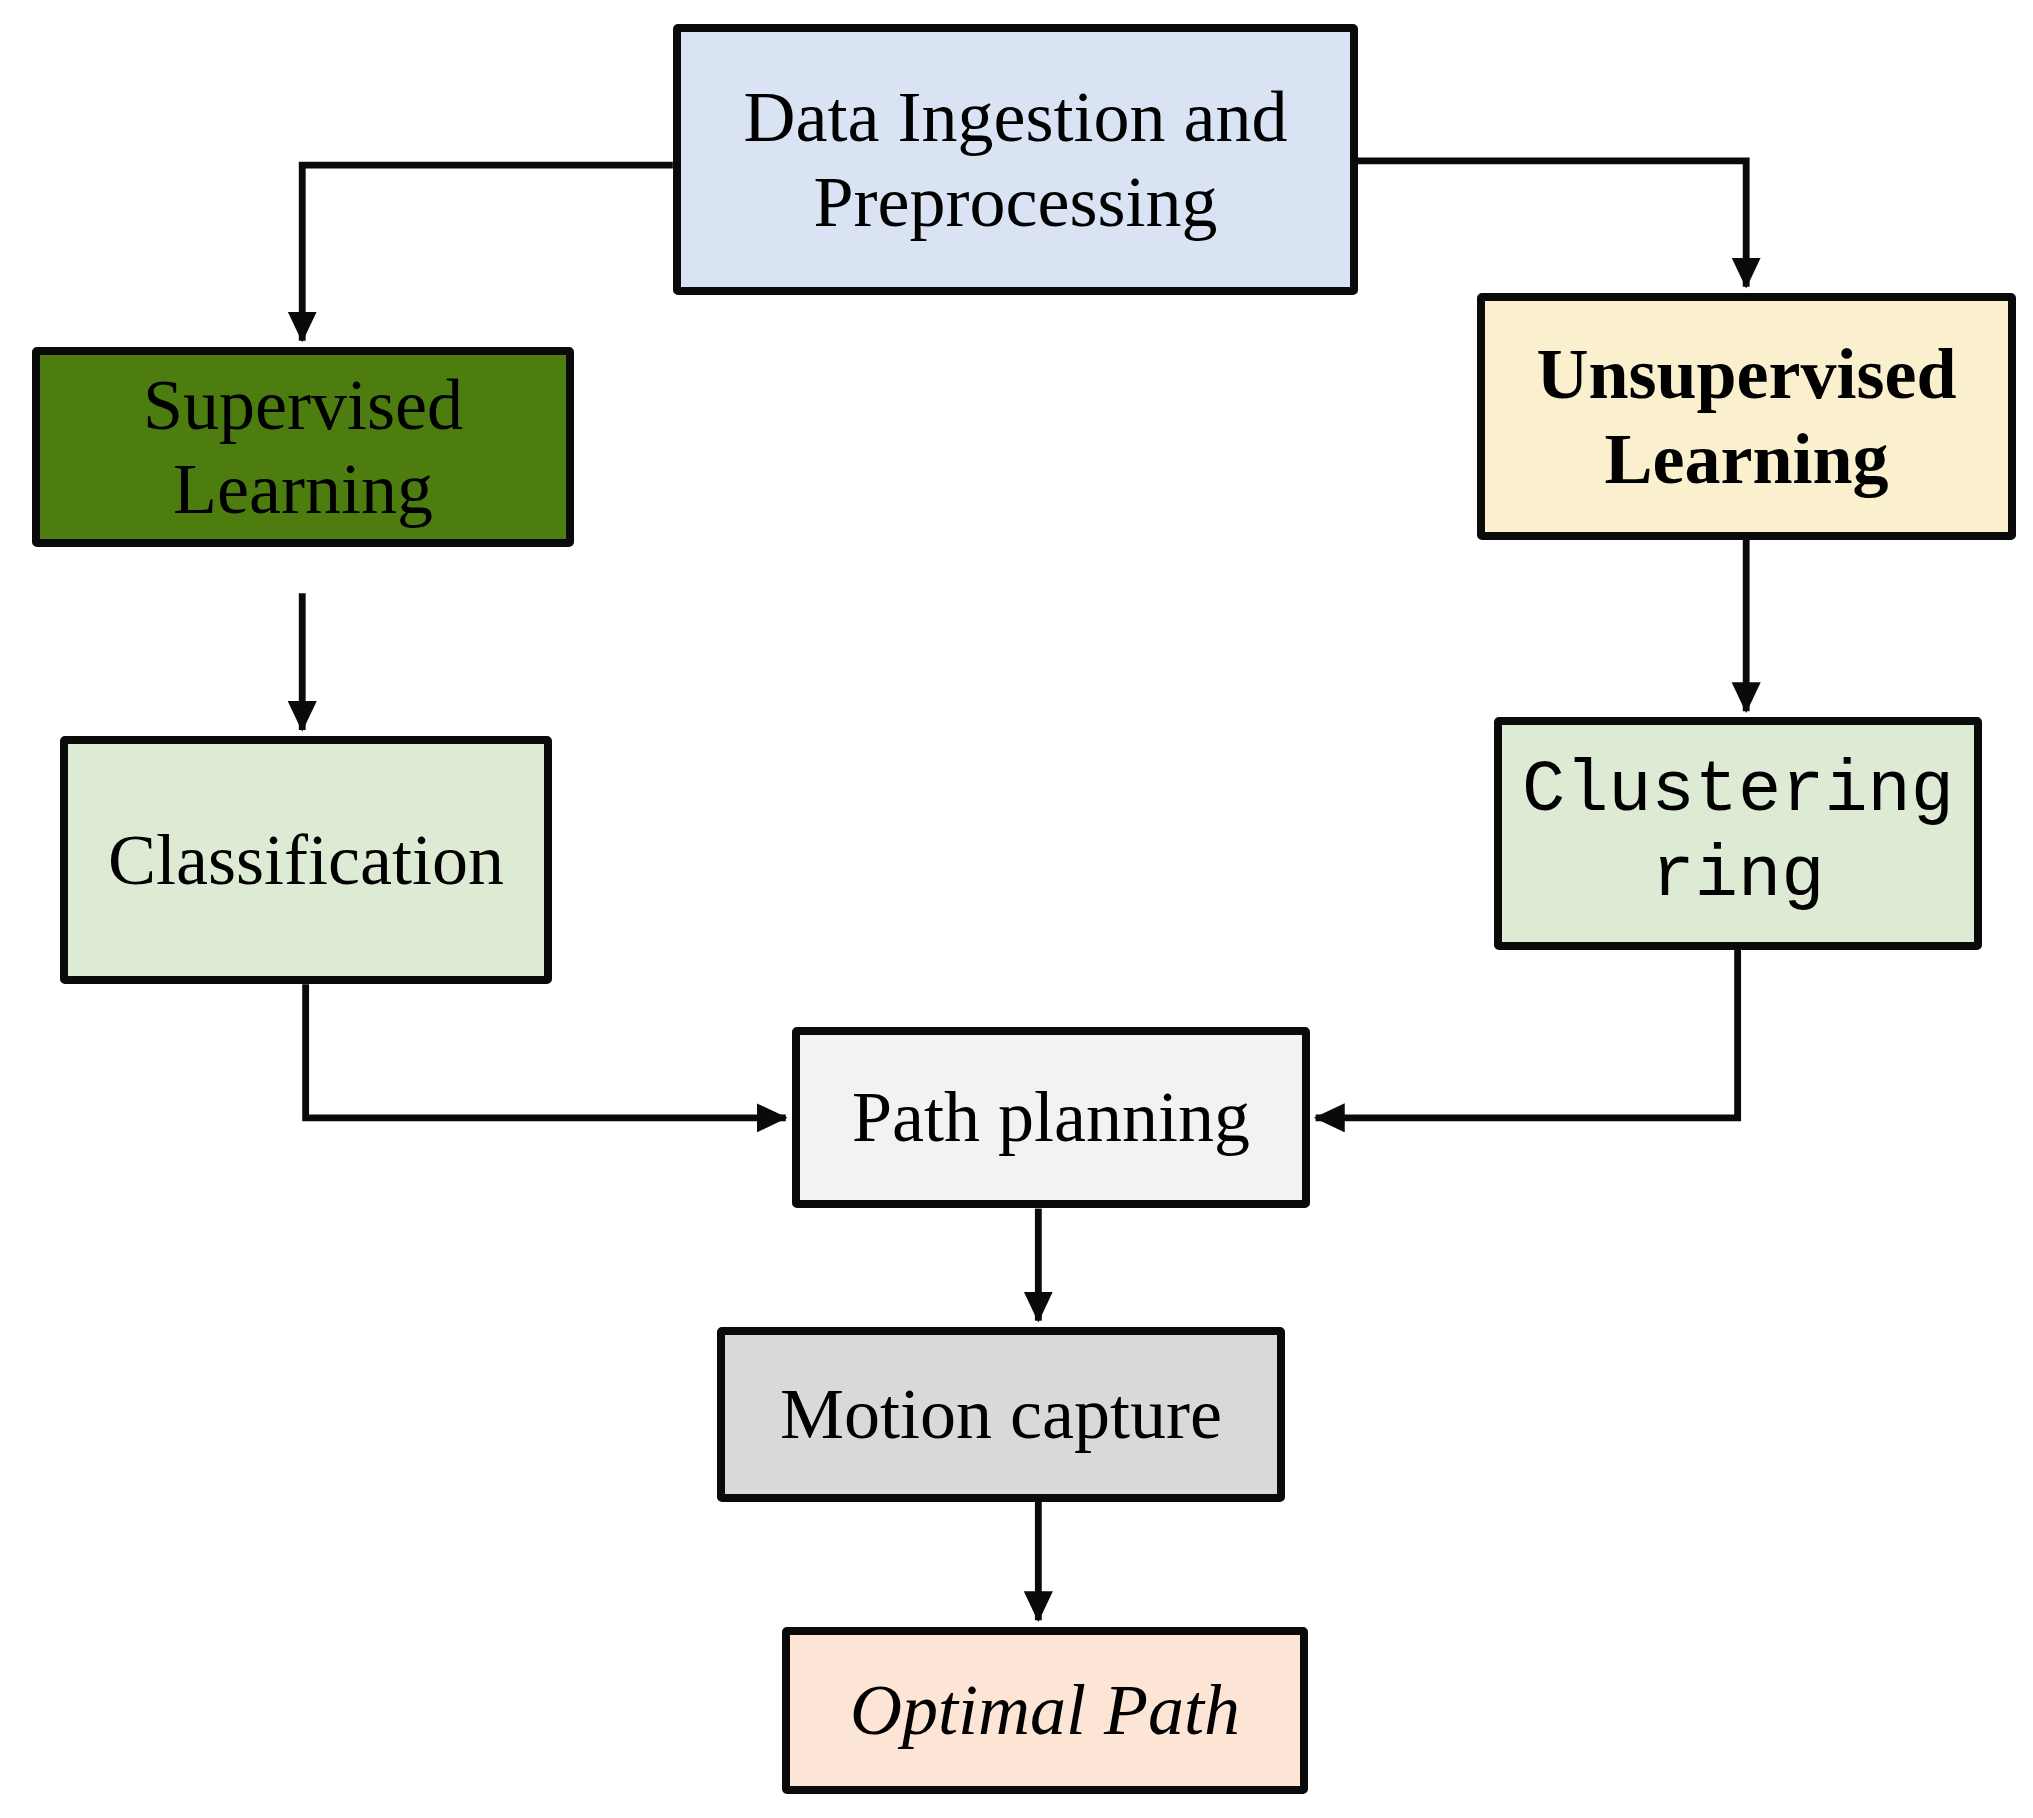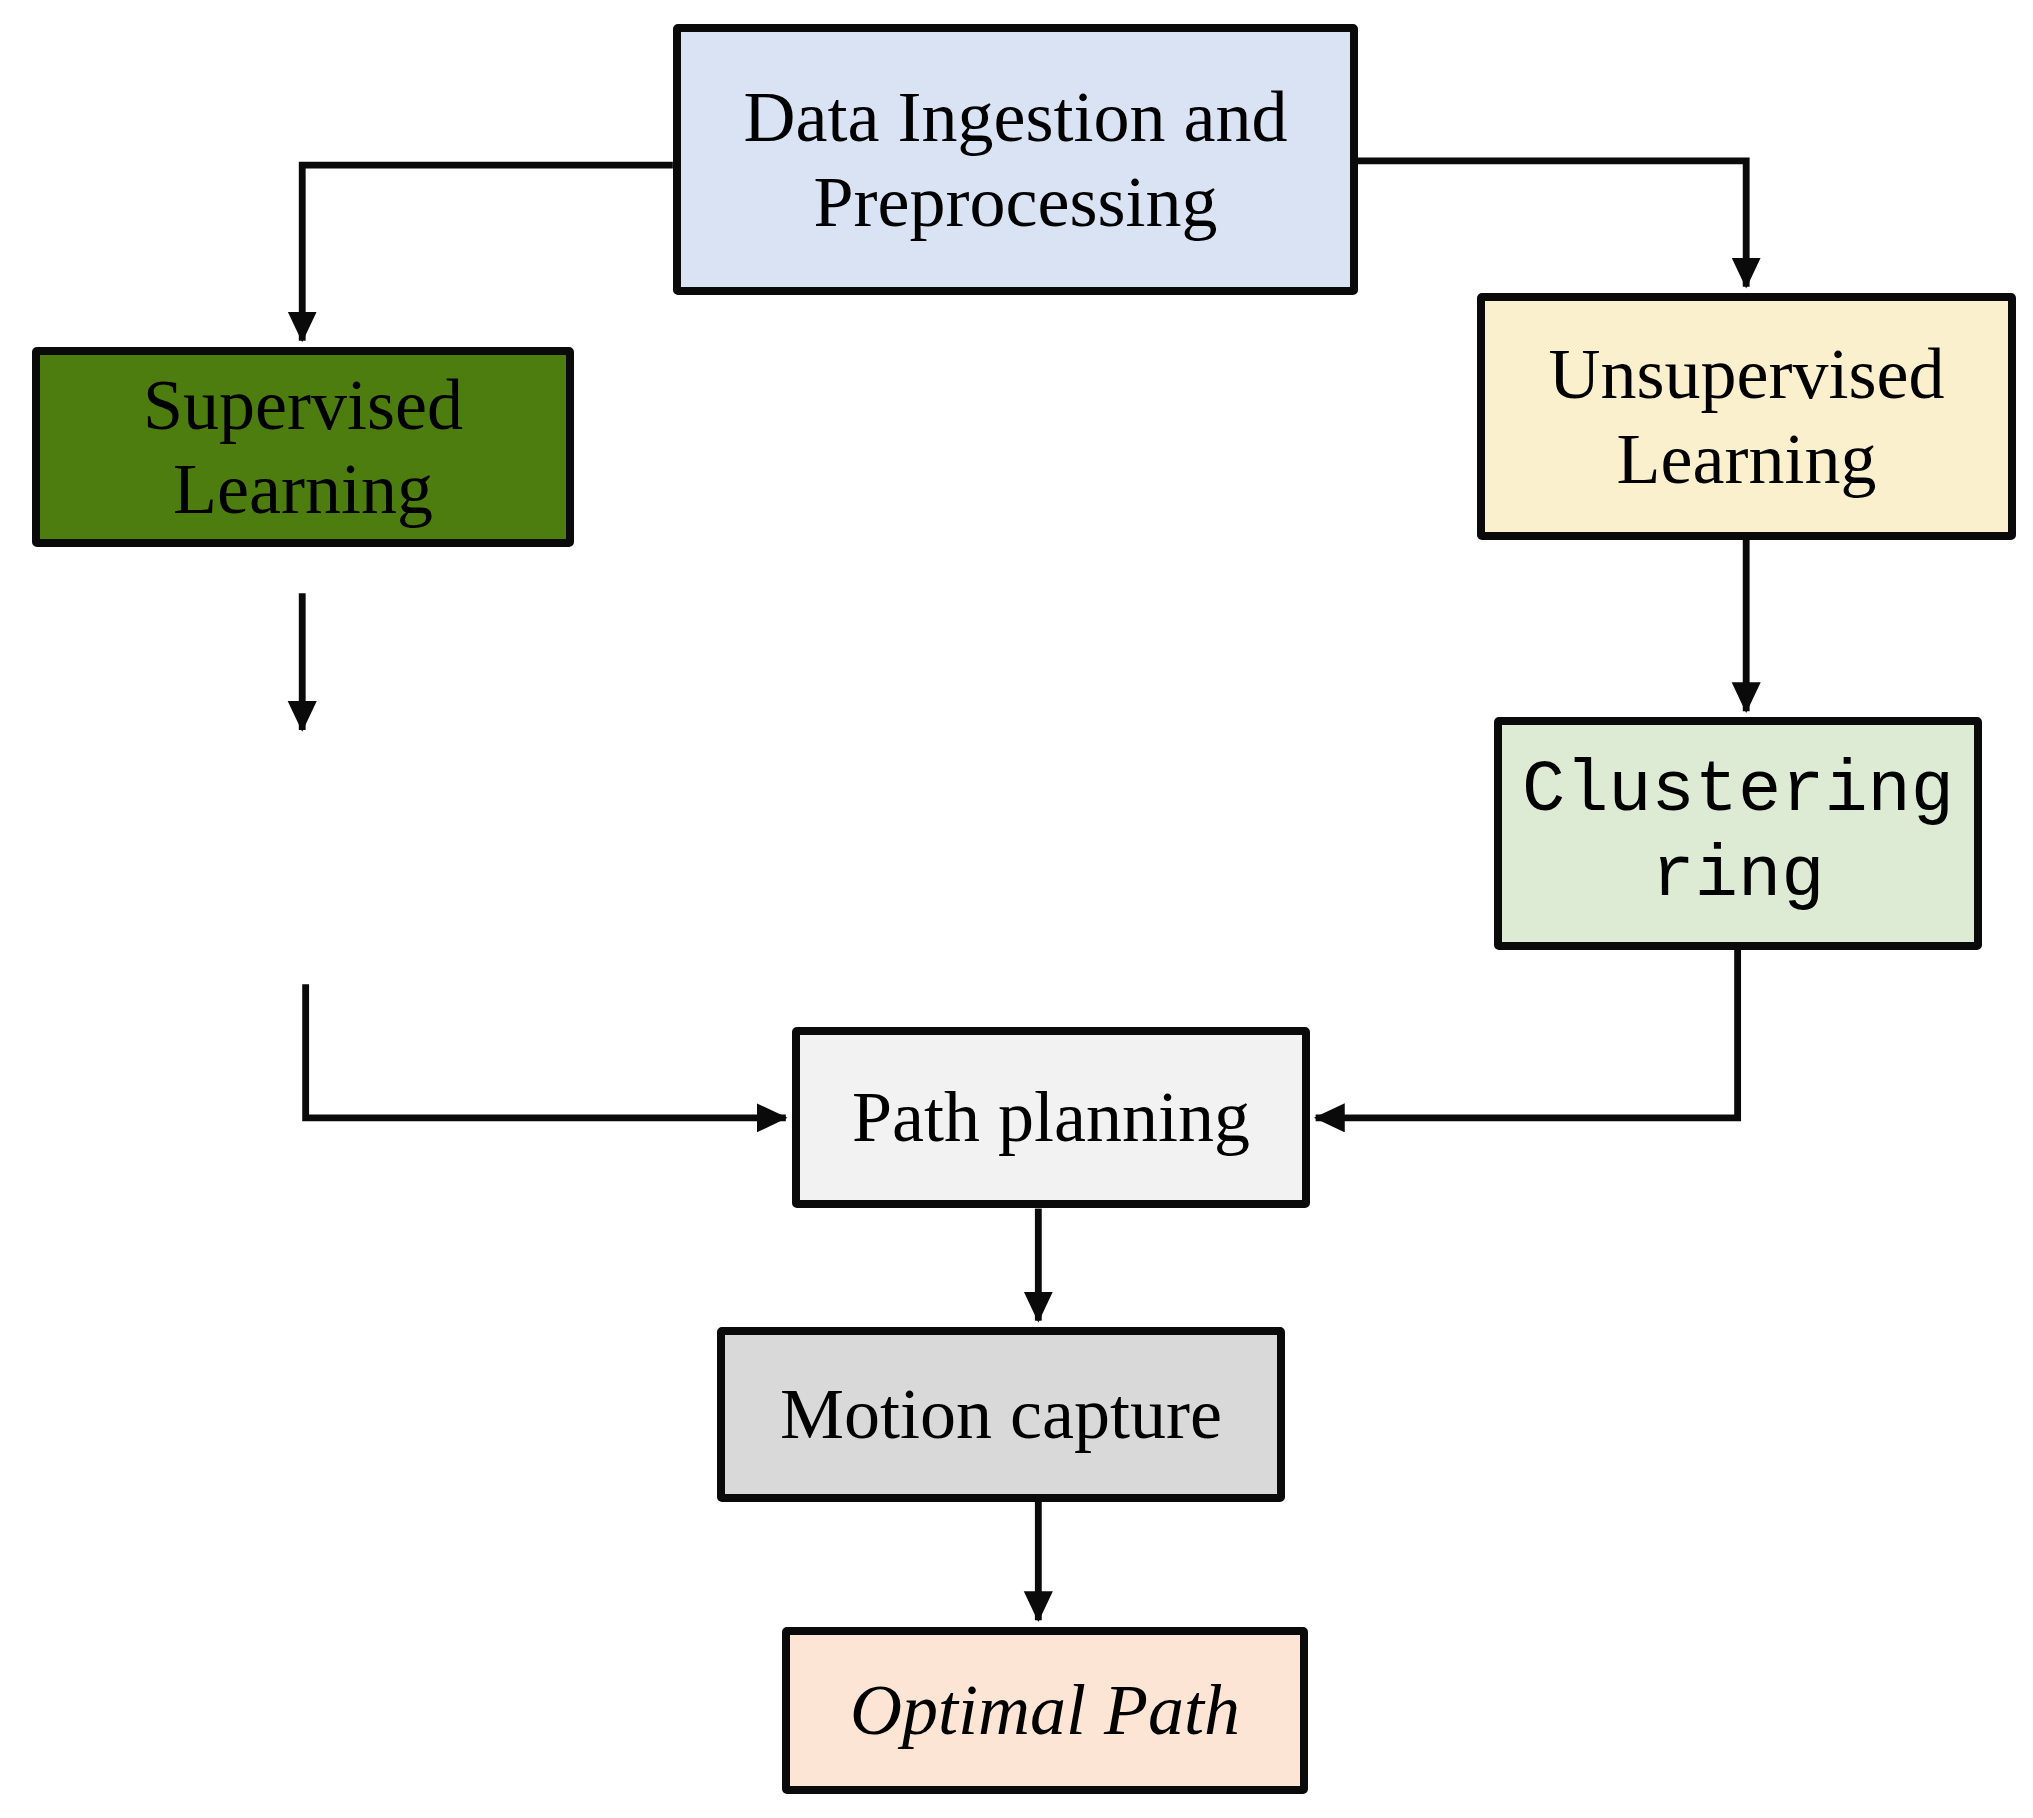--- a/index.html
+++ b/index.html
@@ -76,25 +76,28 @@
   <div class="node" style="left: 673px; top: 24px; width: 685px; height: 271px; background-color: rgb(218, 227, 243);">
     <span class="node-label">Data Ingestion and
 Preprocessing</span>
   </div>
 
   <div class="node" style="left: 32px; top: 347px; width: 542px; height: 200px; background-color: #4d7c0f;">
     <span class="node-label">Supervised
 Learning</span>
   </div>
 
-  <div class="node" style="left: 1477px; top: 293px; width: 539px; height: 247px; background-color: rgb(251, 240, 205);">
+  <div class="node" style="left: 1477px; top: 293px; width: 539px; height: 247px; background-color: rgb(251, 240, 205); font-weight: bold;">
     <span class="node-label">Unsupervised
 Learning</span>
   </div>
 
+  <div class="node" style="left: 60px; top: 736px; width: 492px; height: 248px; background-color: rgb(221, 235, 213);">
+    <span class="node-label">Classification</span>
+  </div>
 
   <div class="node" style="left: 1494px; top: 717px; width: 488px; height: 233px; background-color: rgb(221, 235, 213); font-family: Liberation Mono, monospace;">
     <span class="node-label">Clustering
 ring</span>
   </div>
 
   <div class="node" style="left: 792px; top: 1027px; width: 518px; height: 181px; background-color: rgb(242, 242, 242);">
     <span class="node-label">Path planning</span>
   </div>
 

